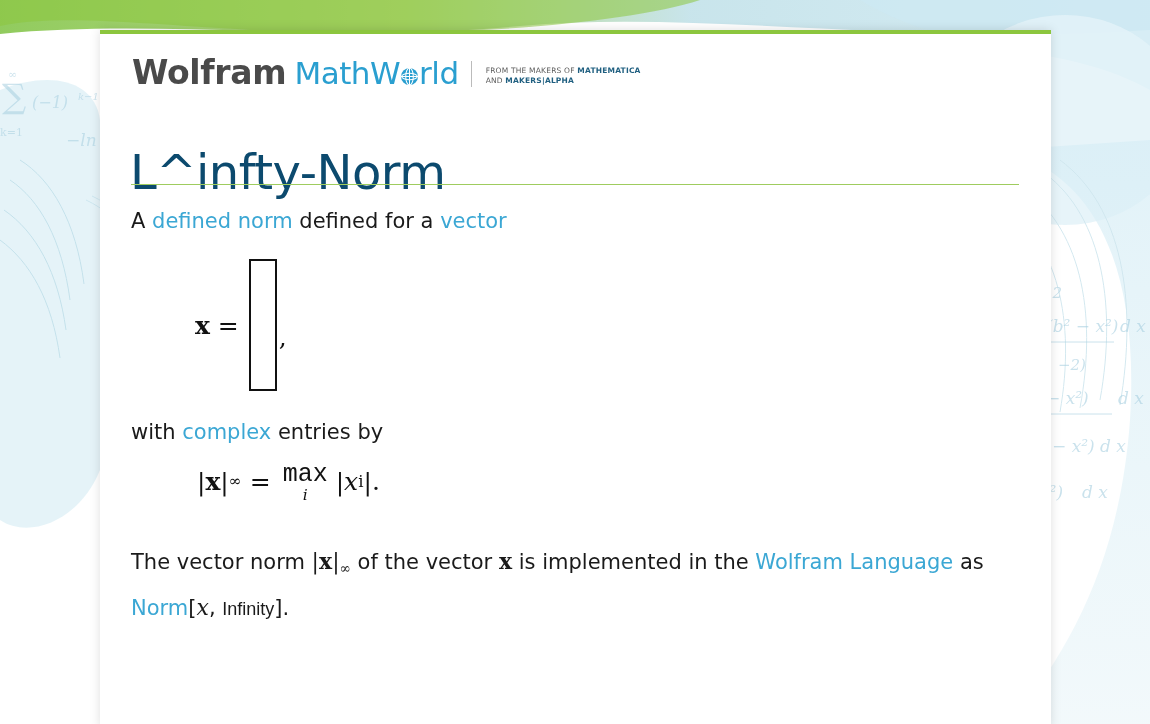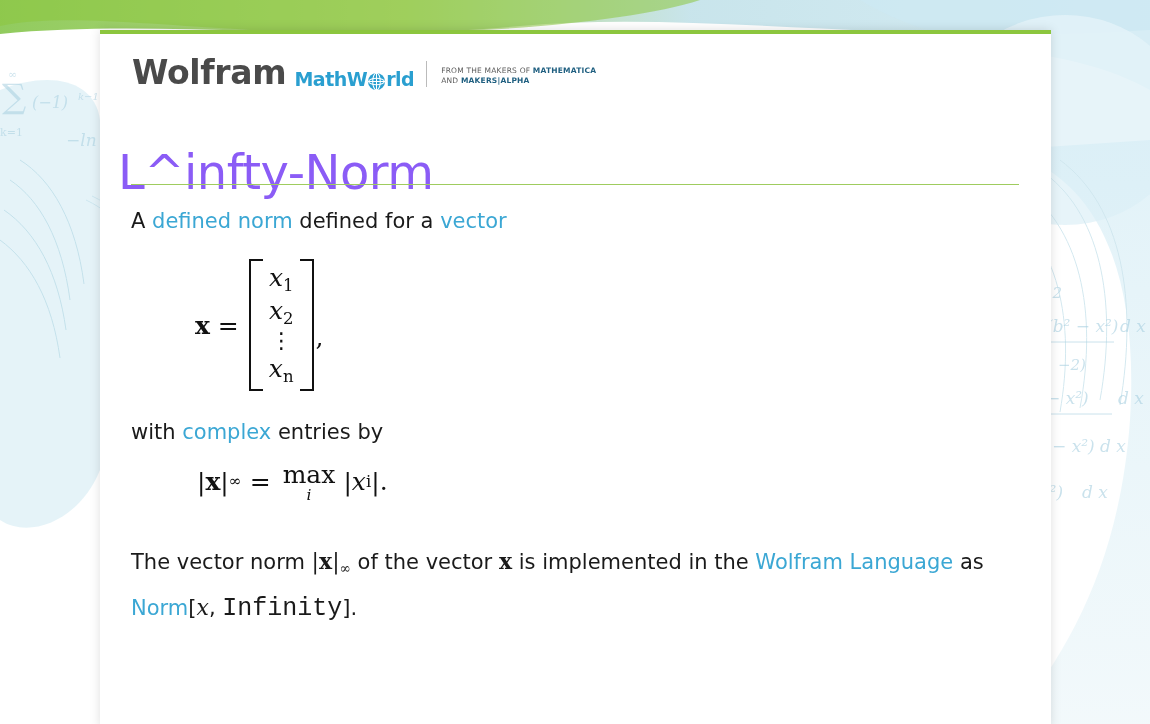--- a/index.html
+++ b/index.html
@@ -51,27 +51,27 @@
     font-family: "DejaVu Sans", sans-serif;
     font-size: 33px;
     font-weight: bold;
     color: #4a4a4a;
     letter-spacing: -0.3px;
     line-height: 1;
     text-align: center;
   }
   .logo-mathworld {
     font-family: "DejaVu Sans", sans-serif;
-    font-size: 19px;
-    font-weight: bold;
+    font-size: 31px;
+    font-weight: normal;
     color: #2a9fd0;
     letter-spacing: -0.5px;
     line-height: 1;
     display: inline-flex;
-    align-items: flex-end;
+    align-items: flex-start;
   }
   .logo-globe {
     display: inline-block;
     width: 19px;
     height: 19px;
     position: relative;
     top: 2px;
     margin: 0 0px;
   }
   #logo-divider {
@@ -86,26 +86,26 @@
     line-height: 10px;
     color: #5c5c5c;
     letter-spacing: 0.2px;
     padding-bottom: 3px;
   }
   #logo-tag b { color: #1f5f80; }
 
   
   #title {
     position: absolute;
-    left: 18px;
+    left: 30px;
     top: 78px;
     font-family: "DejaVu Sans", sans-serif;
     font-size: 48px;
     font-weight: normal;
-    color: #8b5cf6;
+    color: #0c4a6e;
     letter-spacing: -0.5px;
   }
   #title-rule {
     position: absolute;
     left: 31px;
     top: 150px;
     width: 888px;
     height: 1px;
     background: #9fcc5e;
   }
@@ -185,31 +185,31 @@
     display: flex;
     align-items: flex-start;
     height: 58px;
   }
   .maxop {
     display: inline-flex;
     flex-direction: column;
     align-items: center;
     margin: 0 4px;
   }
-  .maxop .op { font-style: normal; line-height: 1; }
+  .maxop .op { font-style: normal; line-height: 1; font-family: Liberation Mono, monospace; }
   .maxop .under { font-size: 0.62em; font-style: italic; line-height: 1.1; }
   .infty { font-size: 0.62em; vertical-align: -0.3em; font-style: normal; }
 
   .inline-math {
     font-family: "DejaVu Serif", serif;
     font-size: 22px;
   }
   .mono {
-    font-family: Liberation Mono, monospace;
-    font-size: 25px;
+    font-family: Liberation Sans, sans-serif;
+    font-size: 18px;
   }
 </style>
 </head>
 <body>
 
 <div id="bg-wrap">
   <svg id="bg-svg" width="1150" height="724" viewBox="0 0 1150 724">
     <defs>
       <linearGradient id="gtop" x1="0" y1="0" x2="1" y2="0">
         <stop offset="0%" stop-color="#7ec242"></stop>
@@ -296,26 +296,20 @@
   <div id="title-rule"></div>
 
   <div id="content">
 
     <p class="para"><span>A </span><span class="link">defined norm</span><span> defined for a </span><span class="link">vector</span></p>
 
     <div id="matrix-eq" class="math-block">
       <span class="lhs"><span class="bold-x">x</span> <span>=</span></span>
       <span class="bracket-matrix">
         <span class="brk brk-l"></span>
-        <span class="matrix-col">
-          <span class="row"><i class="mi">x</i><span class="sub">1</span></span>
-          <span class="row"><i class="mi">x</i><span class="sub">2</span></span>
-          <span class="row vdots">⋮</span>
-          <span class="row"><i class="mi">x</i><span class="sub">n</span></span>
-        </span>
         <span class="brk brk-r"></span>
       </span>
       <span class="trailing-comma">,</span>
     </div>
 
     <p class="para"><span>with </span><span class="link">complex</span><span> entries by</span></p>
 
     <div id="norm-eq" class="math-block">
       <span>|</span>
         <span class="bold-x">x</span>

